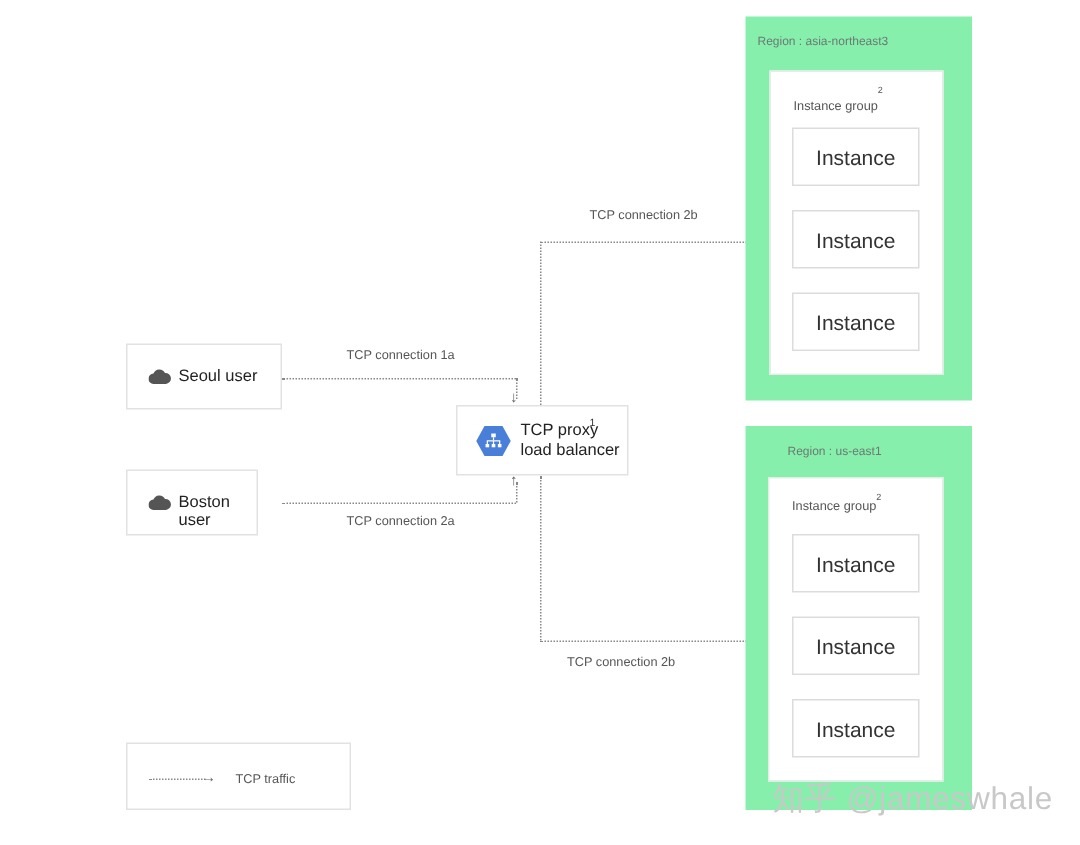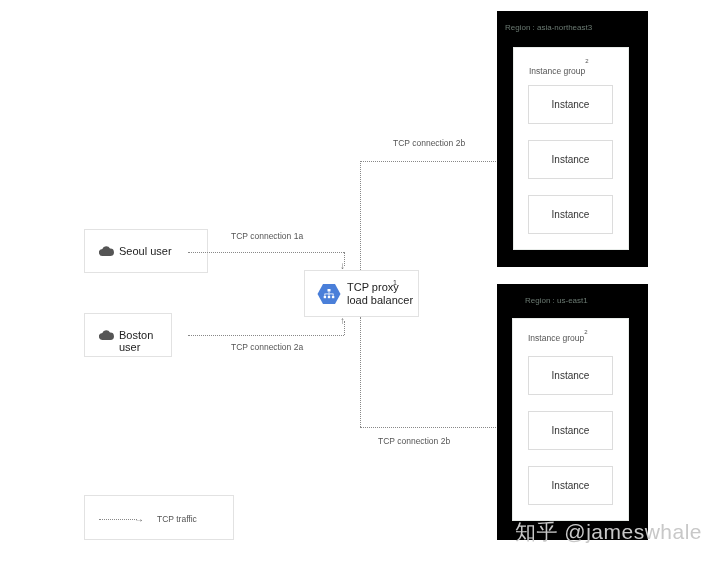--- a/index.html
+++ b/index.html
@@ -2,36 +2,36 @@
 <html><head>
 <meta charset="utf-8">
 <style>
   html, body { margin:0; padding:0; }
   body { width:720px; height:563px; position:relative; background:#ffffff; overflow:hidden;
          font-family:"Liberation Sans", sans-serif; color:#333; }
   .abs { position:absolute; }
   .box { position:absolute; background:#fff; border:1px solid #e2e2e2; box-sizing:border-box; }
   .node-label { position:absolute; font-size:11px; color:#222; }
   .conn-label { position:absolute; font-size:8.5px; color:#555; white-space:nowrap; }
-  .region { position:absolute; background:#000000; box-sizing:border-box; }
+  .region { position:absolute; background:#86efac; box-sizing:border-box; }
   .region-label { position:absolute; font-size:8px; color:#6b7a72; white-space:nowrap; }
   .group { position:absolute; background:#fff; border:1px solid #e8ece9; box-sizing:border-box; }
   .group-label { position:absolute; font-size:8.5px; color:#555; white-space:nowrap; }
   .group-label sup { font-size:6px; }
   .instance { position:absolute; background:#fff; border:1px solid #dcdcdc; box-sizing:border-box;
-              display:flex; align-items:center; justify-content:center; font-size:10px; color:#333; }
+              display:flex; align-items:center; justify-content:center; font-size:14px; color:#333; }
   .dot-h { position:absolute; height:0; border-top:1px dotted #888; }
   .dot-v { position:absolute; width:0; border-left:1px dotted #888; }
   .arrow { position:absolute; font-size:10px; color:#666; line-height:10px; }
   .watermark { position:absolute; font-size:21px; color:#c8c8c8; white-space:nowrap; letter-spacing:0.5px; }
 </style>
 </head>
 <body>
 
-<div class="box" style="left:84px;top:229px;width:124px;height:44px;">
+<div class="box" style="left:84px;top:229px;width:104px;height:44px;">
   <svg class="abs" style="left:14px;top:16px;" width="15" height="10" viewBox="0 0 15 10">
     <path d="M3.5 10 A3.5 3.5 0 0 1 3.3 3 A4.2 4.2 0 0 1 11 2.6 A3.7 3.7 0 0 1 11.5 10 Z" fill="#555"></path>
   </svg>
   <span class="node-label" style="left:34px;top:15px;">Seoul user</span>
 </div>
 
 <div class="box" style="left:84px;top:313px;width:88px;height:44px;">
   <svg class="abs" style="left:14px;top:16px;" width="15" height="10" viewBox="0 0 15 10">
     <path d="M3.5 10 A3.5 3.5 0 0 1 3.3 3 A4.2 4.2 0 0 1 11 2.6 A3.7 3.7 0 0 1 11.5 10 Z" fill="#555"></path>
   </svg>

